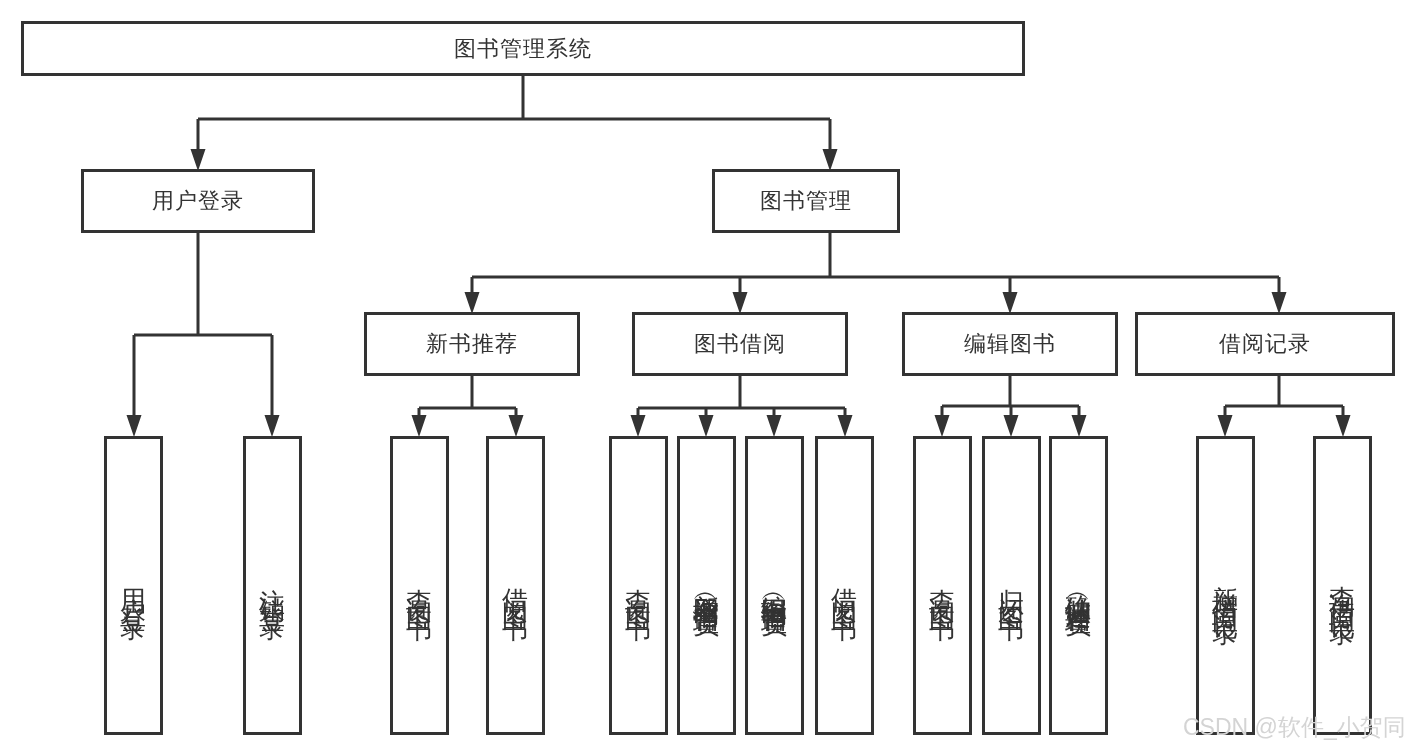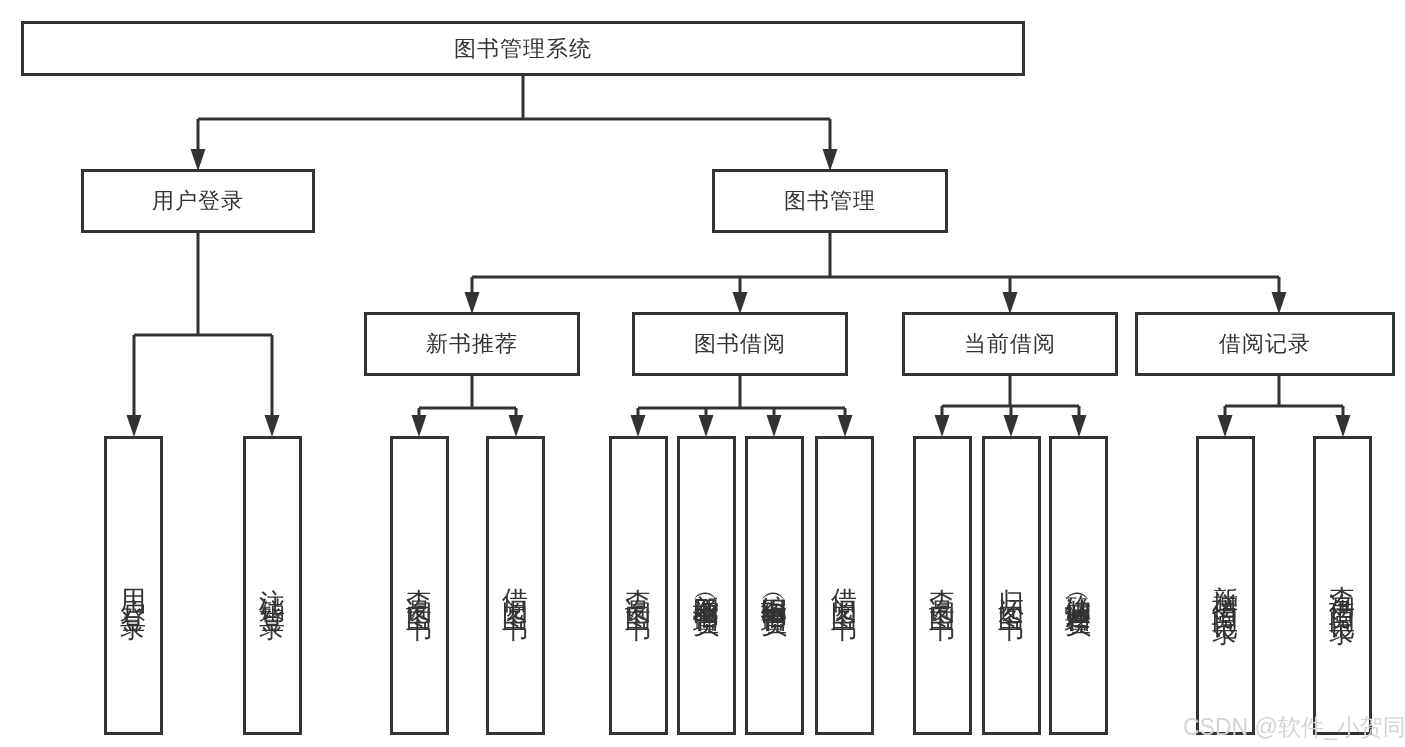--- a/index.html
+++ b/index.html
@@ -101,32 +101,32 @@
              M1335.5,415 h15 l-7.5,22 z" fill="#333333" stroke="none"></path>
   </svg>
 
   <div class="box hbox" style="left:21px;top:13px;width:1004px;height:55px;margin-top:8px;">
     <span>图书管理系统</span>
   </div>
 
   <div class="box hbox" style="left:81px;top:169px;width:234px;height:64px;">
     <span>用户登录</span>
   </div>
-  <div class="box hbox" style="left:712px;top:169px;width:236px;height:64px;">
+  <div class="box hbox" style="left:712px;top:169px;width:188px;height:64px;">
     <span>图书管理</span>
   </div>
 
   <div class="box hbox" style="left:632px;top:312px;width:216px;height:64px;">
     <span>图书借阅</span>
   </div>
   <div class="box hbox" style="left:364px;top:312px;width:216px;height:64px;">
     <span>新书推荐</span>
   </div>
   <div class="box hbox" style="left:902px;top:312px;width:216px;height:64px;">
-    <span>当前借阅</span>
+    <span>编辑图书</span>
   </div>
   <div class="box hbox" style="left:1135px;top:312px;width:260px;height:64px;">
     <span>借阅记录</span>
   </div>
 
   <div class="box vbox" style="left:104px;">
     <span>用户登录</span>
   </div>
   <div class="box vbox" style="left:243px;">
     <span>注销登录</span>

